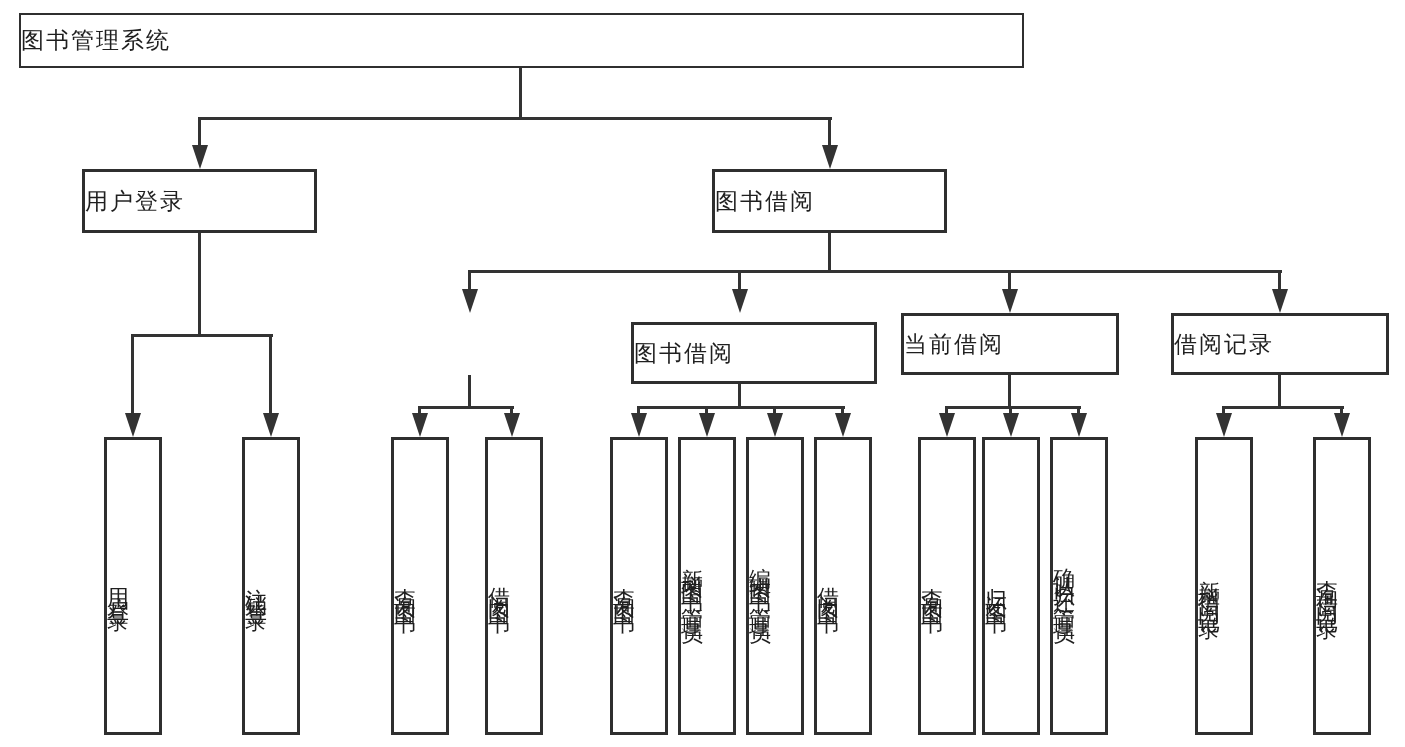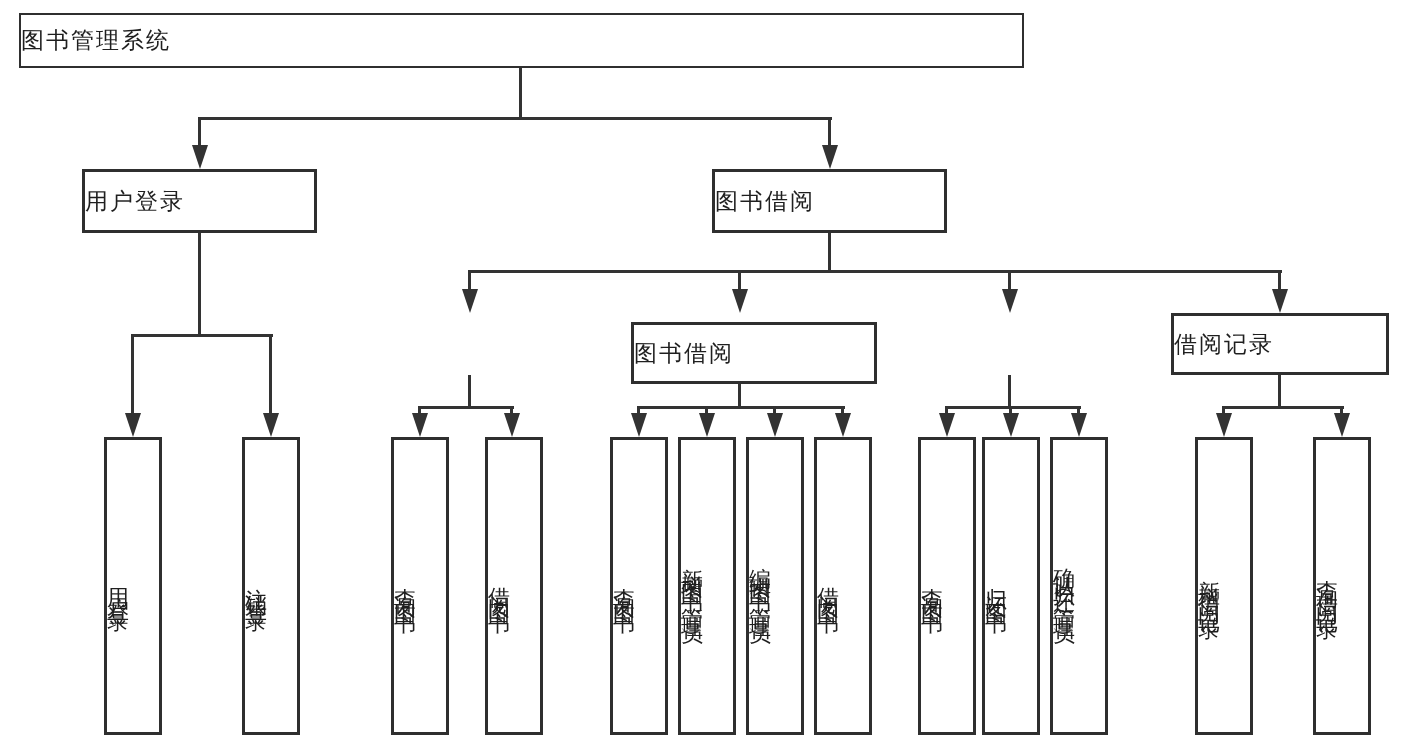--- a/index.html
+++ b/index.html
@@ -130,20 +130,23 @@
     <span class="hlabel">用户登录</span>
   </div>
 
   <div class="box" style="left:712px;top:169px;width:235px;height:64px">
     <span class="hlabel">图书借阅</span>
   </div>
 
   <div class="box" style="left:631px;top:322px;width:246px;height:62px">
     <span class="hlabel">图书借阅</span>
   </div>
+  <div class="box" style="left:901px;top:313px;width:218px;height:62px">
+    <span class="hlabel">当前借阅</span>
+  </div>
   <div class="box" style="left:1171px;top:313px;width:218px;height:62px">
     <span class="hlabel">借阅记录</span>
   </div>
 
   <div class="box vbox" style="left:104px;top:437px;width:58px;height:298px">
     <span class="vlabel">用户登录</span>
   </div>
   <div class="box vbox" style="left:242px;top:437px;width:58px;height:298px">
     <span class="vlabel">注销登录</span>
   </div>

